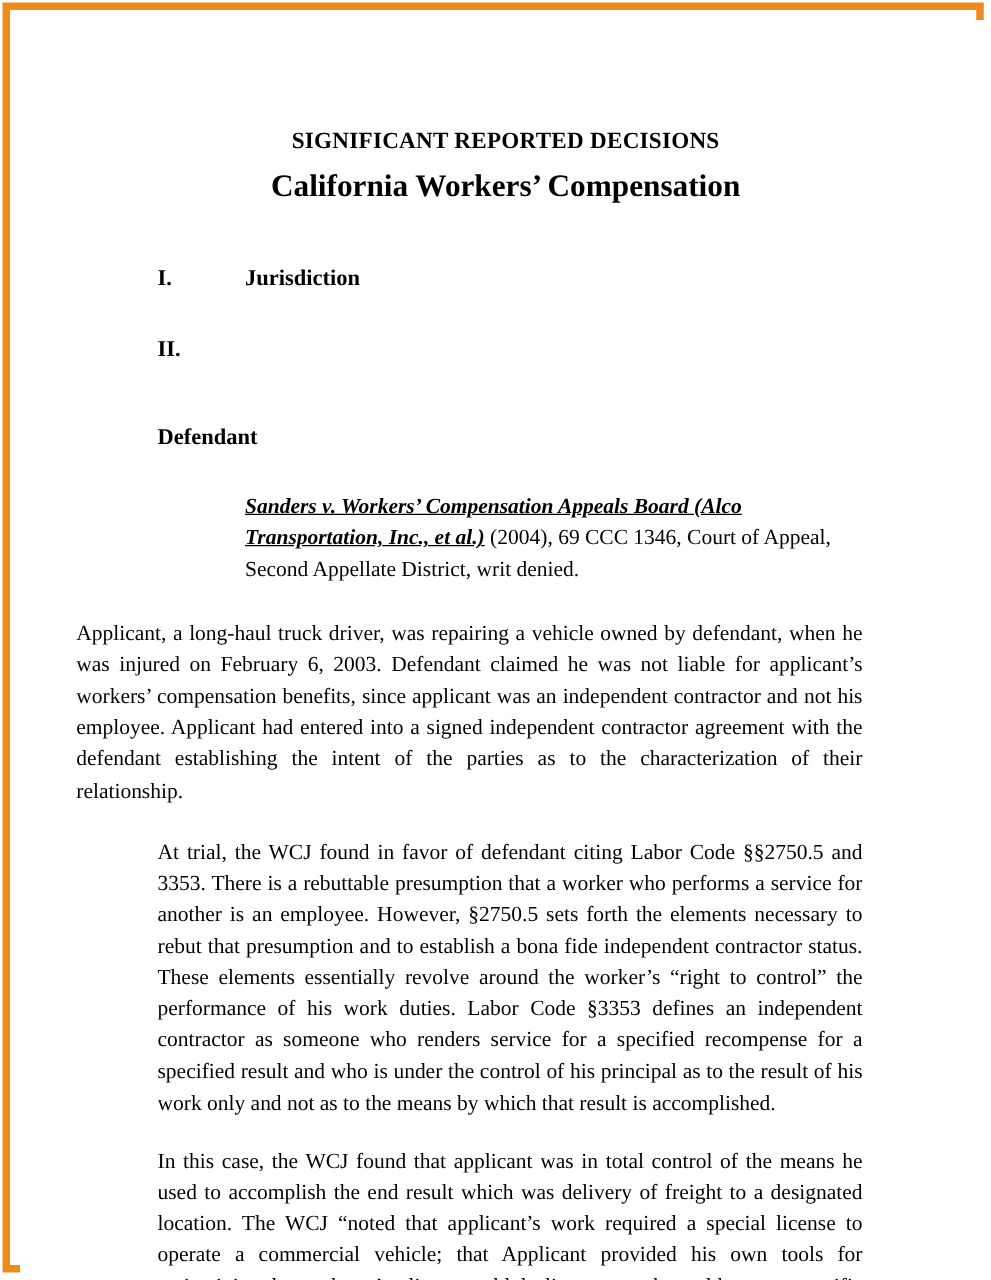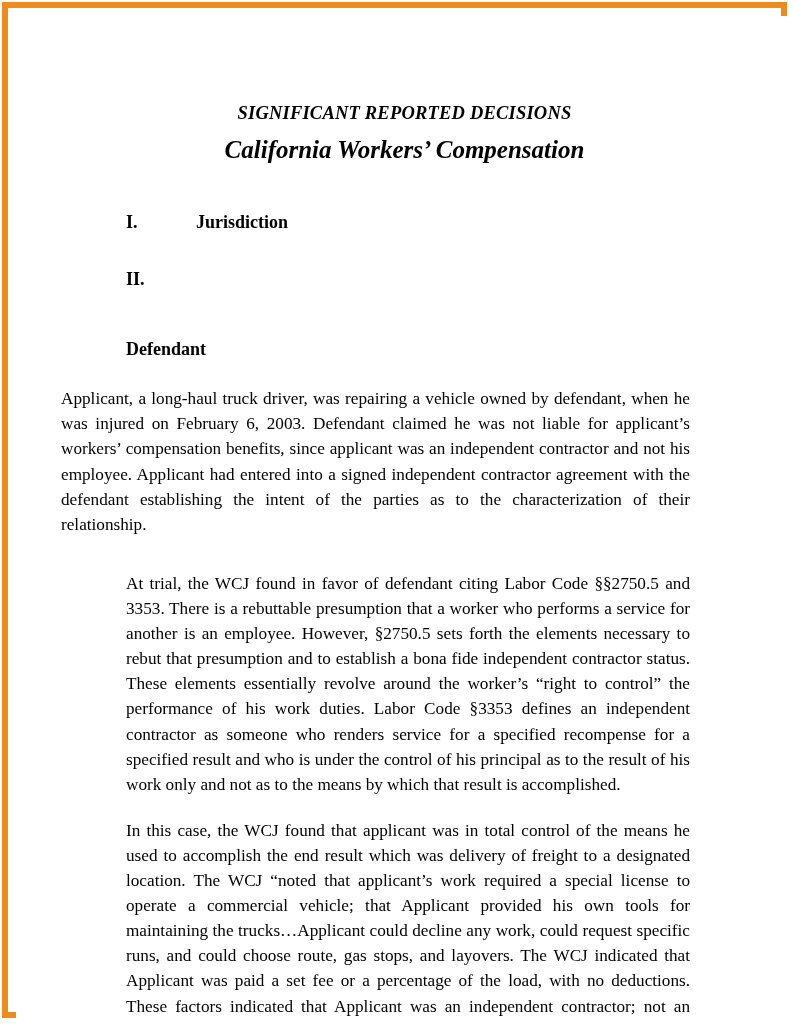--- a/index.html
+++ b/index.html
@@ -35,21 +35,20 @@
     width: 777px;
     height: 1008px;
     background: #ffffff;
     box-sizing: border-box;
   }
 
   
   .doc-header {
     text-align: center;
     margin-top: 86px;
-    font-style: italic;
   }
 
   .hdr-line1 {
     font-size: 18.5px;
     font-weight: bold;
     letter-spacing: 0.2px;
     line-height: 1.2;
   }
 
   .hdr-line2 {
@@ -102,21 +101,21 @@
   .body-para {
     margin-left: 110px;
     margin-right: 103px;
     font-size: 17.2px;
     line-height: 1.46;
     text-align: justify;
     text-justify: inter-word;
   }
 
   #para-1 { margin-top: 26px; margin-left: 45px; }
-  #para-2 { margin-top: 34px; }
+  #para-2 { margin-top: 24px; }
   #para-3 { margin-top: 21px; }
 </style>
 </head>
 <body>
 
 <div id="page-frame">
   <div id="sheet">
 
     <div class="doc-header">
       <div class="hdr-line1">SIGNIFICANT REPORTED DECISIONS</div>
@@ -126,19 +125,22 @@
     <div class="outline-row" id="section-jurisdiction">
       <span class="outline-num">I.</span>
       <span>Jurisdiction</span>
     </div>
 
     <div class="outline-row" id="section-employment">
       <span class="outline-num">II.</span>
       <span>Defendant</span>
     </div>
 
+    <div class="citation-block">
+      <span class="case-name">Sanders v. Workers’ Compensation Appeals Board (Alco Transportation, Inc., et al.)</span><span> (2004), 69 CCC 1346, Court of Appeal, Second Appellate District, writ denied.</span>
+    </div>
 
     <p class="body-para" id="para-1">Applicant, a long-haul truck driver, was repairing a vehicle owned by defendant, when he was injured on February 6, 2003. Defendant claimed he was not liable for applicant’s workers’ compensation benefits, since applicant was an independent contractor and not his employee. Applicant had entered into a signed independent contractor agreement with the defendant establishing the intent of the parties as to the characterization of their relationship.</p>
     <p class="body-para" id="para-2">At trial, the WCJ found in favor of defendant citing Labor Code §§2750.5 and 3353. There is a rebuttable presumption that a worker who performs a service for another is an employee. However, §2750.5 sets forth the elements necessary to rebut that presumption and to establish a bona fide independent contractor status. These elements essentially revolve around the worker’s “right to control” the performance of his work duties. Labor Code §3353 defines an independent contractor as someone who renders service for a specified recompense for a specified result and who is under the control of his principal as to the result of his work only and not as to the means by which that result is accomplished.</p>
     <p class="body-para" id="para-3">In this case, the WCJ found that applicant was in total control of the means he used to accomplish the end result which was delivery of freight to a designated location. The WCJ “noted that applicant’s work required a special license to operate a commercial vehicle; that Applicant provided his own tools for maintaining the trucks…Applicant could decline any work, could request specific runs, and could choose route, gas stops, and layovers. The WCJ indicated that Applicant was paid a set fee or a percentage of the load, with no deductions. These factors indicated that Applicant was an independent contractor; not an employee…”</p>
 
   </div>
 </div>
 
 </body></html>

